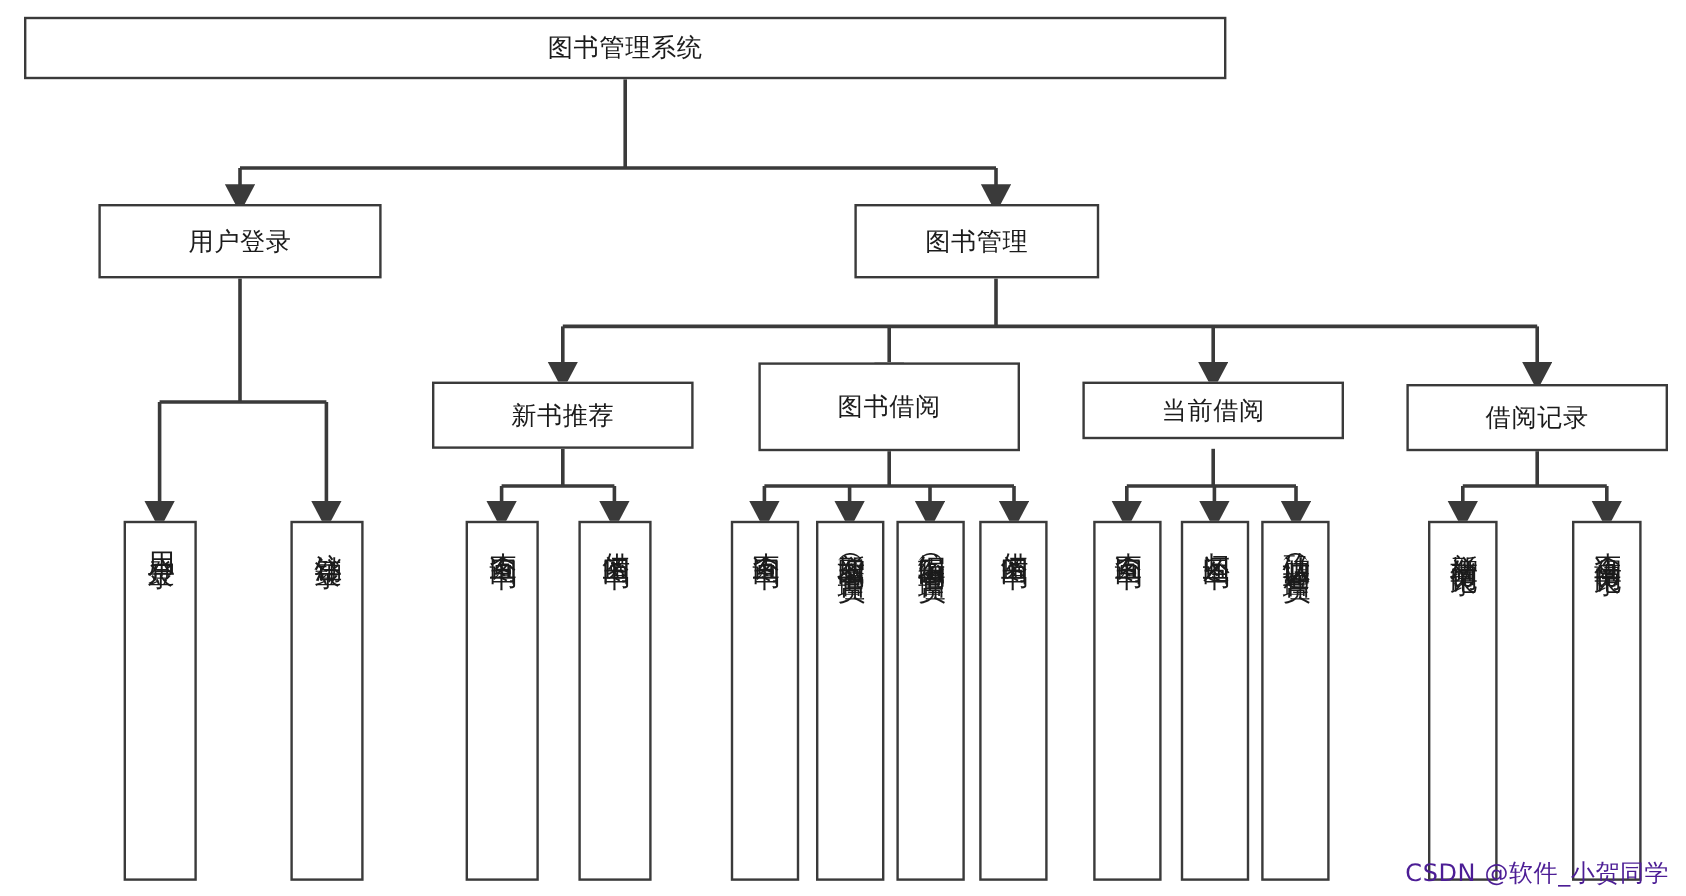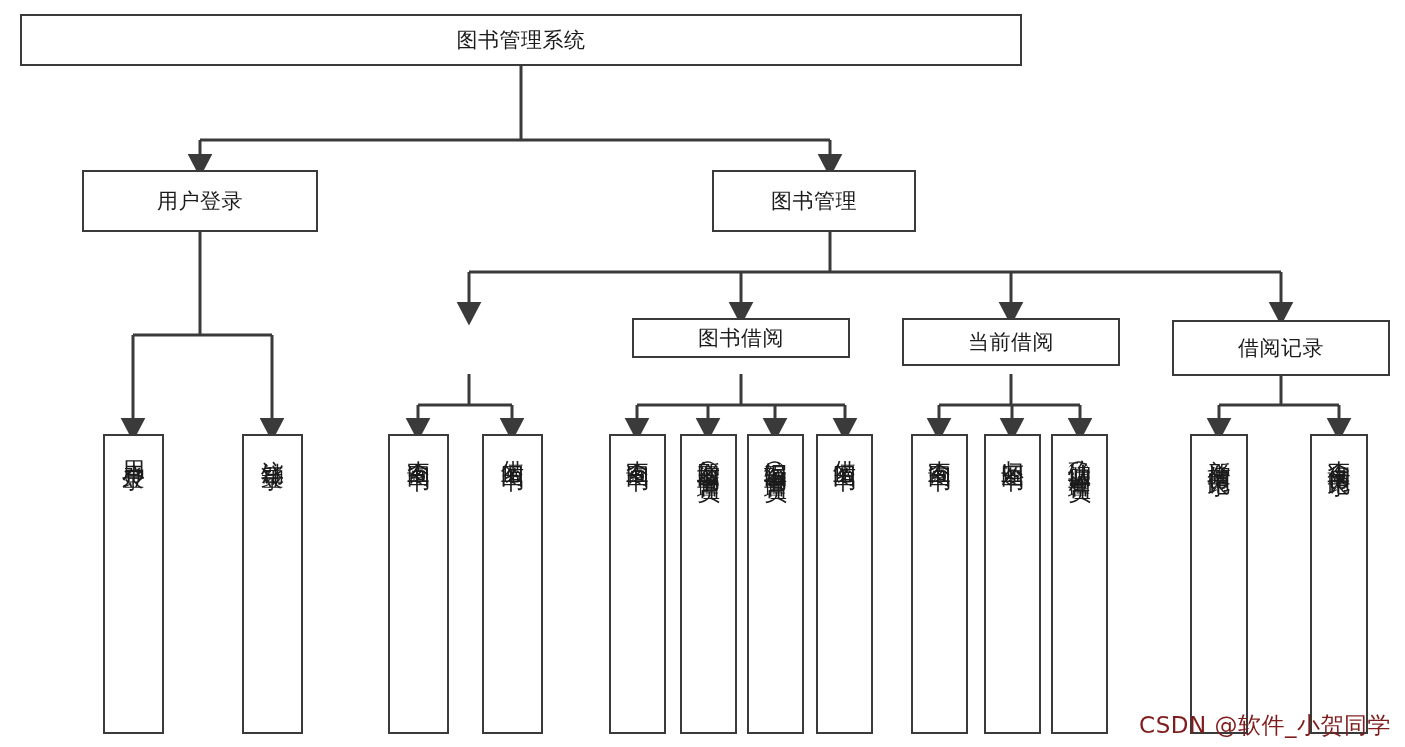--- a/index.html
+++ b/index.html
@@ -55,22 +55,22 @@
     left: 0;
     top: 0;
     width: 1405px;
     height: 747px;
     pointer-events: none;
   }
   .watermark {
     position: absolute;
     right: 14px;
     bottom: 6px;
-    font-size: 23px;
-    color: #7f1d1d;
+    font-size: 20px;
+    color: #4c1d95;
     letter-spacing: 0.5px;
     white-space: nowrap;
   }
 </style>
 </head>
 <body>
 
 <div id="canvas">
 
   <svg class="edges" viewBox="0 0 1405 747" xmlns="http://www.w3.org/2000/svg">
@@ -127,21 +127,24 @@
     <span class="label">图书管理系统</span>
   </div>
 
   <div class="node node-l2" style="left:82px; top:170px; width:236px; height:62px;">
     <span class="label">用户登录</span>
   </div>
   <div class="node node-l2" style="left:712px; top:170px; width:204px; height:62px;">
     <span class="label">图书管理</span>
   </div>
 
-  <div class="node node-l3" style="left:632px; top:318px; width:218px; height:40px;">
+  <div class="node node-l3" style="left:360px; top:318px; width:218px; height:56px;">
+    <span class="label">新书推荐</span>
+  </div>
+  <div class="node node-l3" style="left:632px; top:302px; width:218px; height:74px;">
     <span class="label">图书借阅</span>
   </div>
   <div class="node node-l3" style="left:902px; top:318px; width:218px; height:48px;">
     <span class="label">当前借阅</span>
   </div>
   <div class="node node-l3" style="left:1172px; top:320px; width:218px; height:56px;">
     <span class="label">借阅记录</span>
   </div>
 
   <div class="node node-leaf" style="left:103px; top:434px; width:61px; height:300px;">

